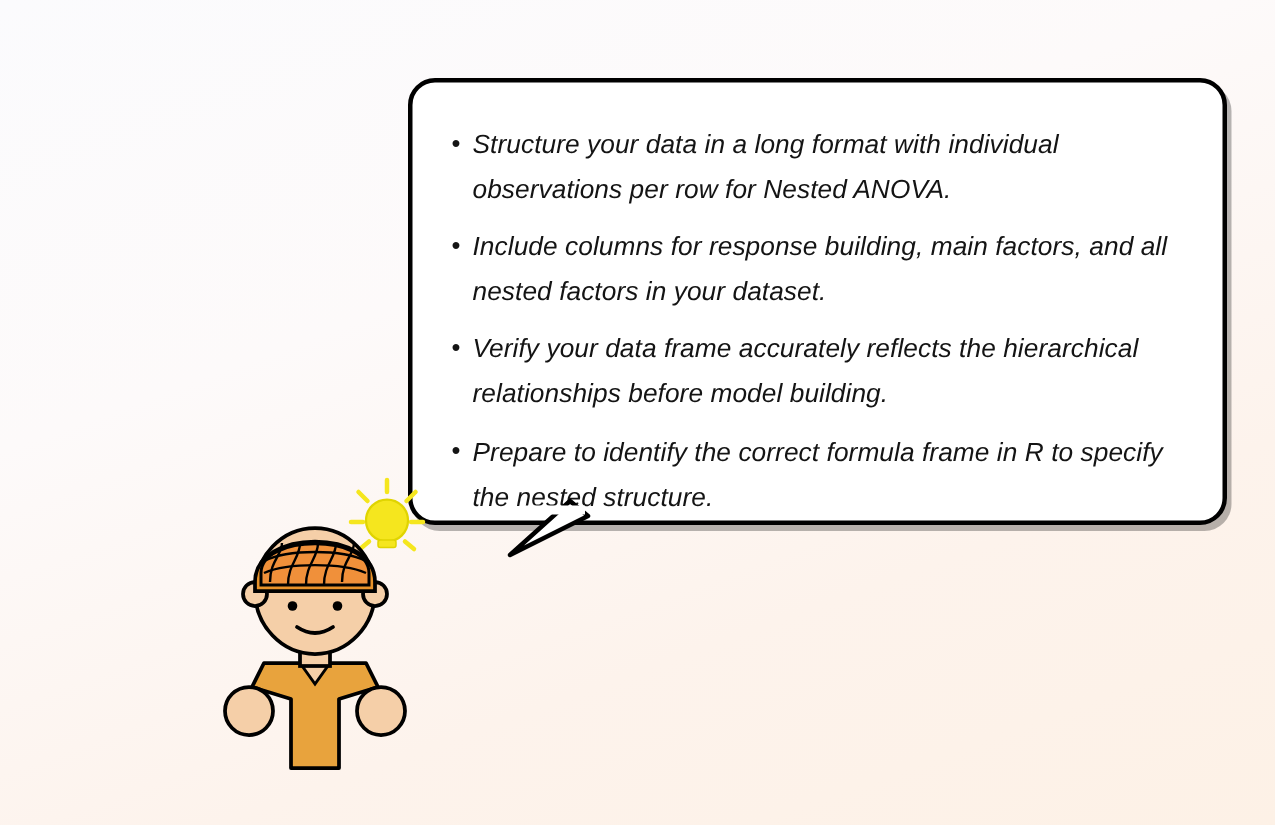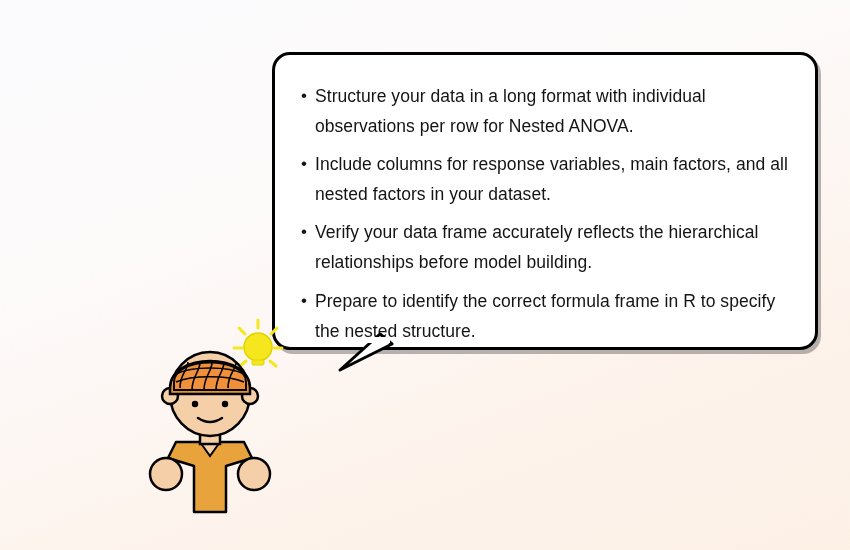--- a/index.html
+++ b/index.html
@@ -47,20 +47,21 @@
   .tip-bullet {
     flex: 0 0 auto;
     width: 14px;
     font-size: 17px;
     line-height: 1.72;
     color: #141414;
   }
   .tip-text {
     flex: 1 1 auto;
     letter-spacing: 0.05px;
+    font-style: italic;
   }
 
   
   .tail {
     position: absolute;
     left: 334px;
     top: 330px;
     width: 60px;
     height: 42px;
   }
@@ -88,21 +89,21 @@
 
 <div class="bubble">
   <div class="bubble-inner">
     <ul class="tip-list">
       <li class="tip-item">
         <span class="tip-bullet">•</span>
         <span class="tip-text">Structure your data in a long format with individual observations per row for Nested ANOVA.</span>
       </li>
       <li class="tip-item">
         <span class="tip-bullet">•</span>
-        <span class="tip-text">Include columns for response variables, main factors, and all nested factors in your dataset.</span>
+        <span class="tip-text">Include columns for response building, main factors, and all nested factors in your dataset.</span>
       </li>
       <li class="tip-item">
         <span class="tip-bullet">•</span>
         <span class="tip-text">Verify your data frame accurately reflects the hierarchical relationships before model building.</span>
       </li>
       <li class="tip-item">
         <span class="tip-bullet">•</span>
         <span class="tip-text">Prepare to identify the correct formula frame in R to specify the nested structure.</span>
       </li>
     </ul>

